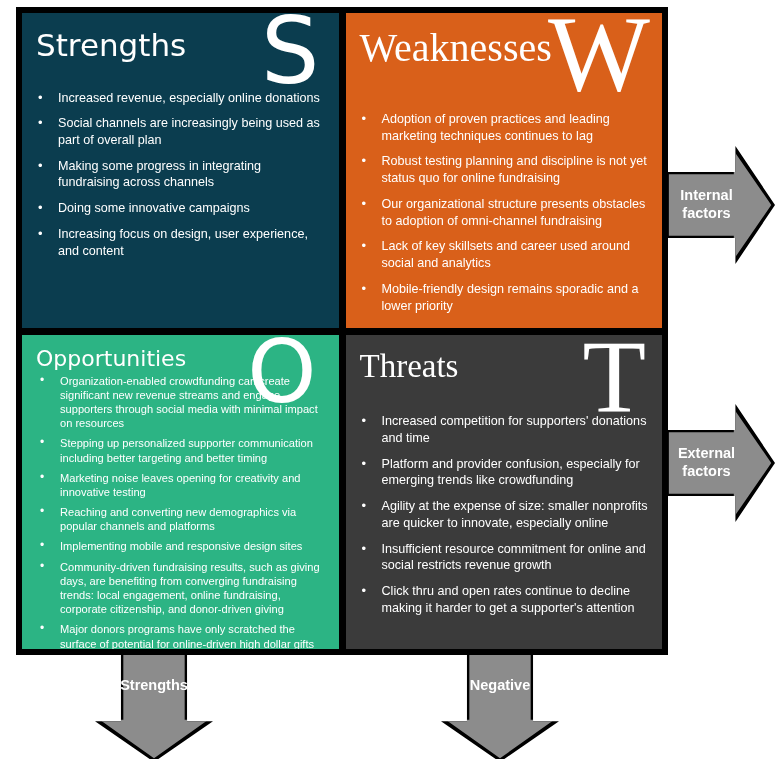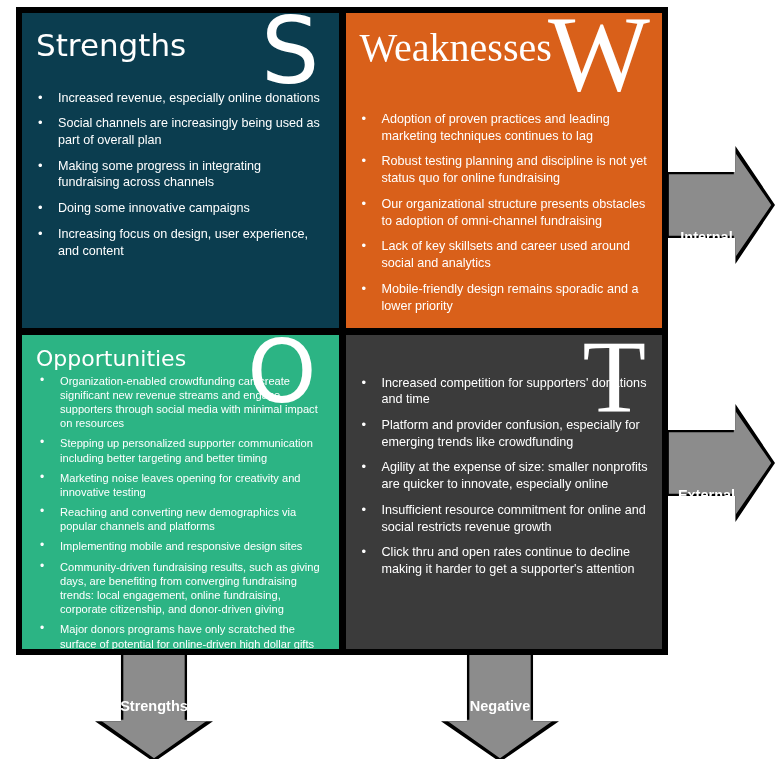--- a/index.html
+++ b/index.html
@@ -131,21 +131,21 @@
 
   
   .arrow {
     position: absolute;
     color: #ffffff;
     font-weight: bold;
     font-size: 14.5px;
     line-height: 1.22;
     text-align: center;
     display: flex;
-    align-items: flex-end;
+    align-items: center;
     justify-content: center;
   }
   .arrow-right {
     width: 107px;
     height: 118px;
     clip-path: polygon(0% 22%, 63% 22%, 63% 0%, 100% 50%, 63% 100%, 63% 78%, 0% 78%);
     background: #000000;
   }
   .arrow-right .inner {
     position: absolute;
@@ -221,20 +221,21 @@
       <li>Marketing noise leaves opening for creativity and innovative testing</li>
       <li>Reaching and converting new demographics via popular channels and platforms</li>
       <li>Implementing mobile and responsive design sites</li>
       <li>Community-driven fundraising results, such as giving days, are benefiting from converging fundraising trends: local engagement, online fundraising, corporate citizenship, and donor-driven giving</li>
       <li>Major donors programs have only scratched the surface of potential for online-driven high dollar gifts</li>
     </ul>
   </div>
 
   <div class="quadrant q-threats">
     <div class="q-initial">T</div>
+    <h2 class="q-heading">Threats</h2>
     <ul class="q-list">
       <li>Increased competition for supporters' donations and time</li>
       <li>Platform and provider confusion, especially for emerging trends like crowdfunding</li>
       <li>Agility at the expense of size: smaller nonprofits are quicker to innovate, especially online</li>
       <li>Insufficient resource commitment for online and social restricts revenue growth</li>
       <li>Click thru and open rates continue to decline making it harder to get a supporter's attention</li>
     </ul>
   </div>
 
 </div>

